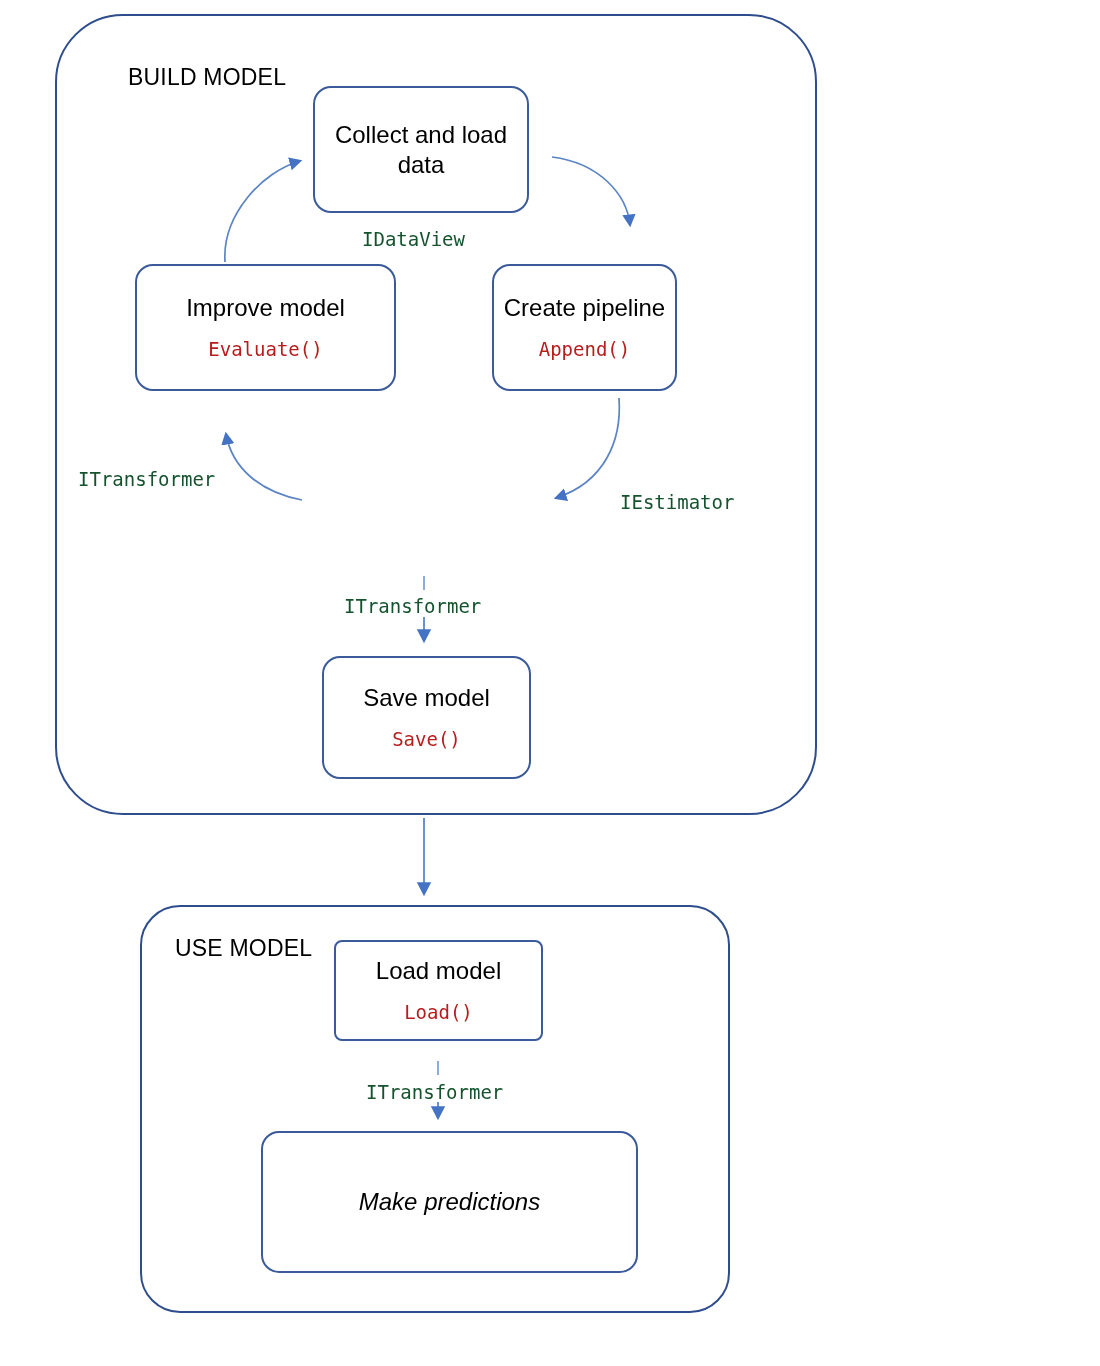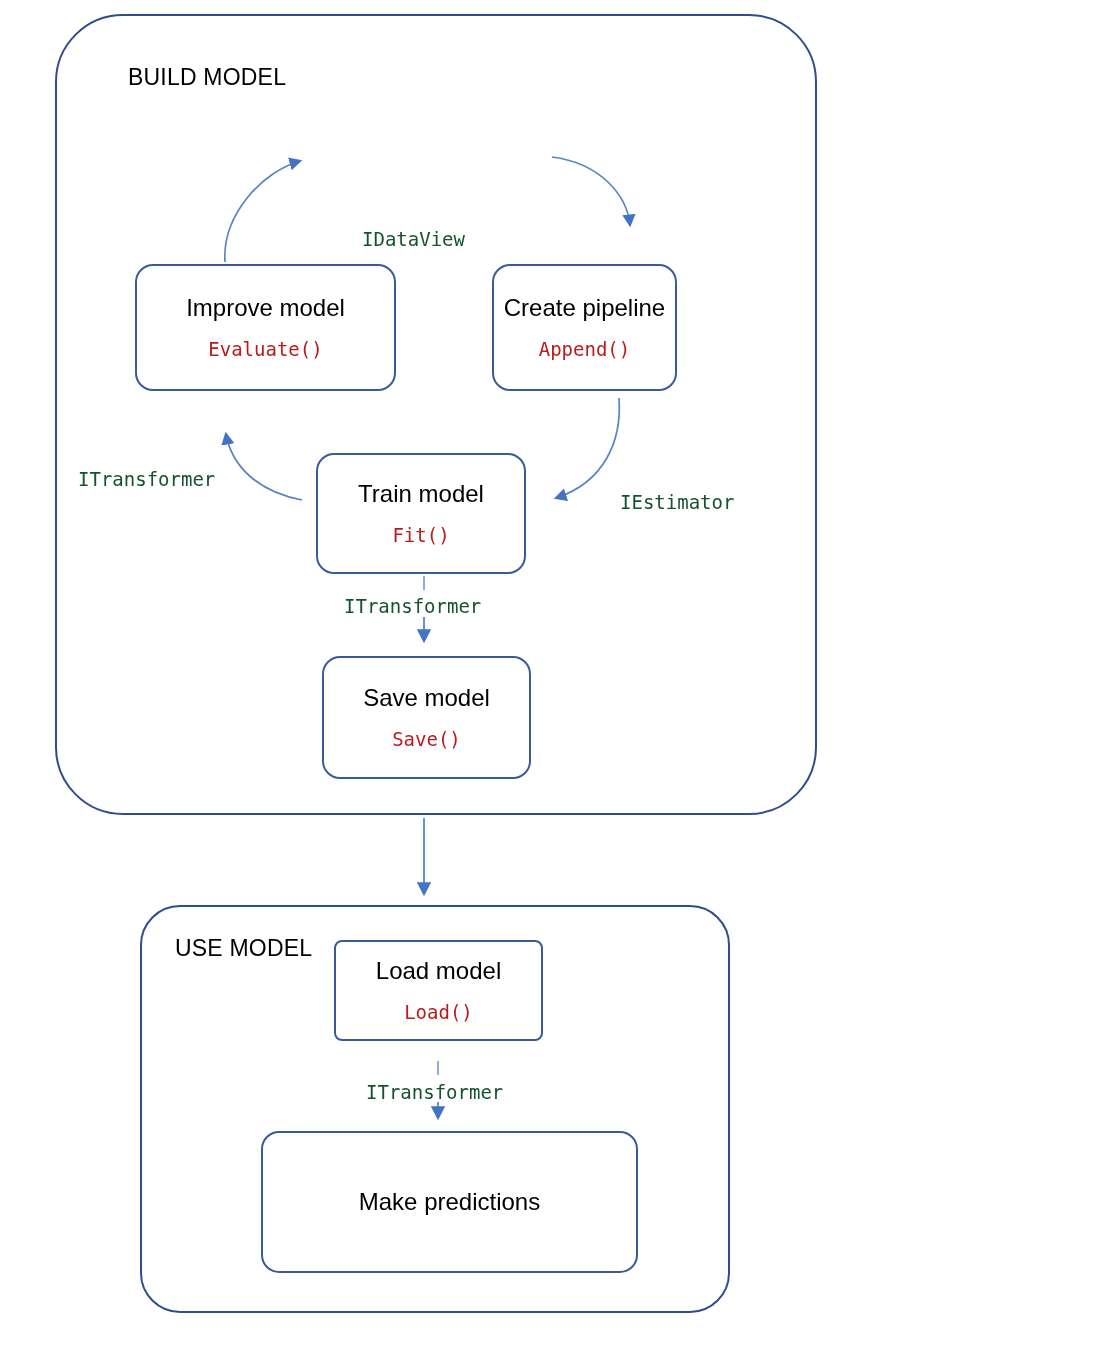--- a/index.html
+++ b/index.html
@@ -89,21 +89,21 @@
     margin-top: 14px;
   }
 
   
   #box-collect   { left: 313px; top: 86px;   width: 216px; height: 127px; }
   #box-improve   { left: 135px; top: 264px;  width: 261px; height: 127px; }
   #box-pipeline  { left: 492px; top: 264px;  width: 185px; height: 127px; }
   #box-train     { left: 316px; top: 453px;  width: 210px; height: 121px; }
   #box-save      { left: 322px; top: 656px;  width: 209px; height: 123px; }
   #box-load      { left: 334px; top: 940px;  width: 209px; height: 101px; border-radius: 8px; }
-  #box-predict   { left: 261px; top: 1131px; width: 377px; height: 142px; }
+  #box-predict   { left: 261px; top: 1131px; width: 377px; height: 142px; font-style: italic; }
 
   #box-predict .step-api {
     font-size: 19px;
     line-height: 26px;
     margin-top: 18px;
   }
 
   
   .edge-label {
     position: absolute;
@@ -160,35 +160,36 @@
 
     <g>
       <line x1="438" y1="1061" x2="438" y2="1075" stroke="#8fabd8" stroke-width="2"></line>
       <line x1="438" y1="1102" x2="438" y2="1117" stroke="#6b92d0" stroke-width="2" marker-end="url(#ah-solid-big)"></line>
     </g>
   </svg>
 
   <div class="group-box" id="group-build"></div>
   <div class="group-label" id="label-build">BUILD MODEL</div>
 
+  <div class="step-box" id="box-collect">
+    <div class="step-title">Collect and load
+data</div>
+
+  </div>
 
   <div class="step-box" id="box-improve">
     <div class="step-title">Improve model</div>
     <div class="step-api">Evaluate()</div>
   </div>
 
   <div class="step-box" id="box-pipeline">
     <div class="step-title">Create pipeline</div>
     <div class="step-api">Append()</div>
   </div>
 
-  <div class="step-box" id="box-train">
-    <div class="step-title">Train model</div>
-    <div class="step-api">Fit()</div>
-  </div>
 
   <div class="step-box" id="box-save">
     <div class="step-title">Save model</div>
     <div class="step-api">Save()</div>
   </div>
 
   <div class="edge-label" id="lbl-idataview">IDataView</div>
   <div class="edge-label" id="lbl-iestimator">IEstimator</div>
   <div class="edge-label" id="lbl-itransformer-left">ITransformer</div>
   <div class="edge-label" id="lbl-itransformer-train">ITransformer</div>

